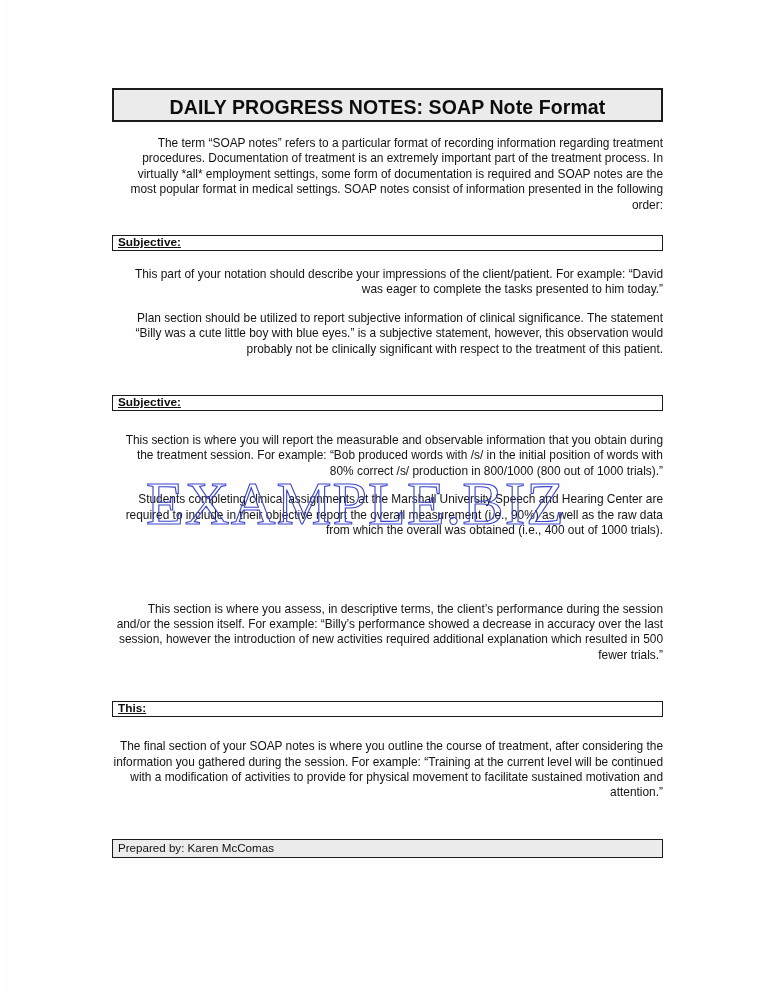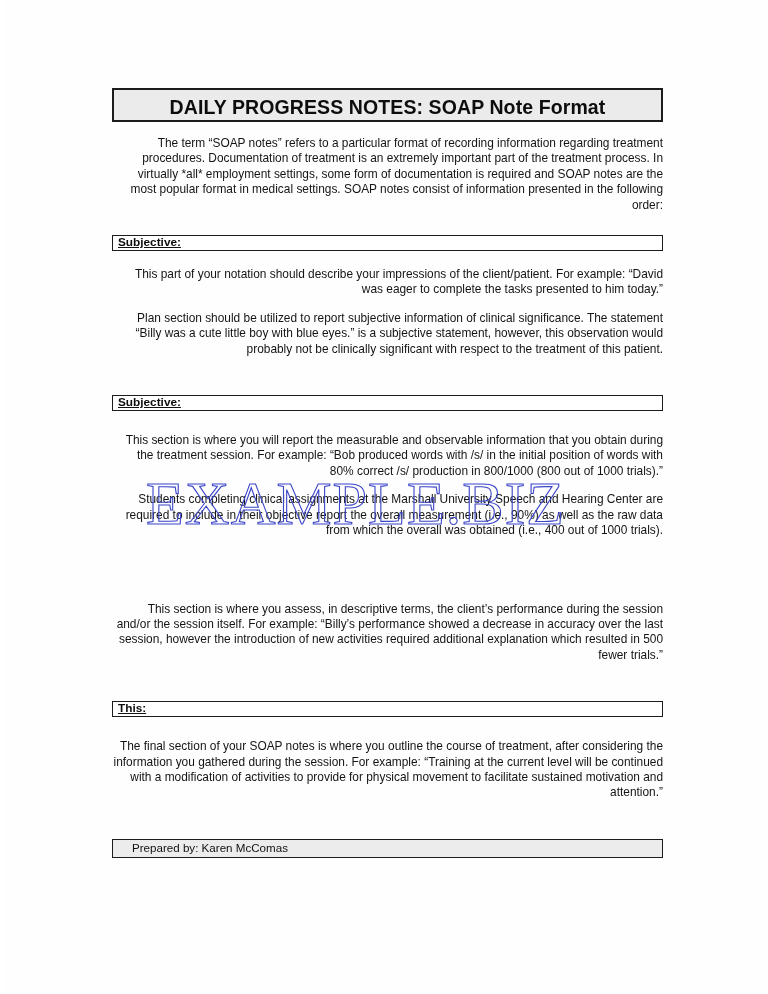--- a/index.html
+++ b/index.html
@@ -82,21 +82,21 @@
   .gap-lg      { height: 22px; }
   .gap-xl      { height: 30px; }
   .gap-xxl     { height: 38px; }
 
   
   .footer-bar {
     border: 1.5px solid #1c1c1c;
     background: #ececec;
     height: 19px;
     box-sizing: border-box;
-    padding: 0 0 0 19px;
+    padding: 0 0 0 5px;
     display: flex;
     align-items: center;
   }
   .footer-bar .footer-text {
     font-size: 11.6px;
     color: #111111;
     line-height: 1;
   }
 
   

